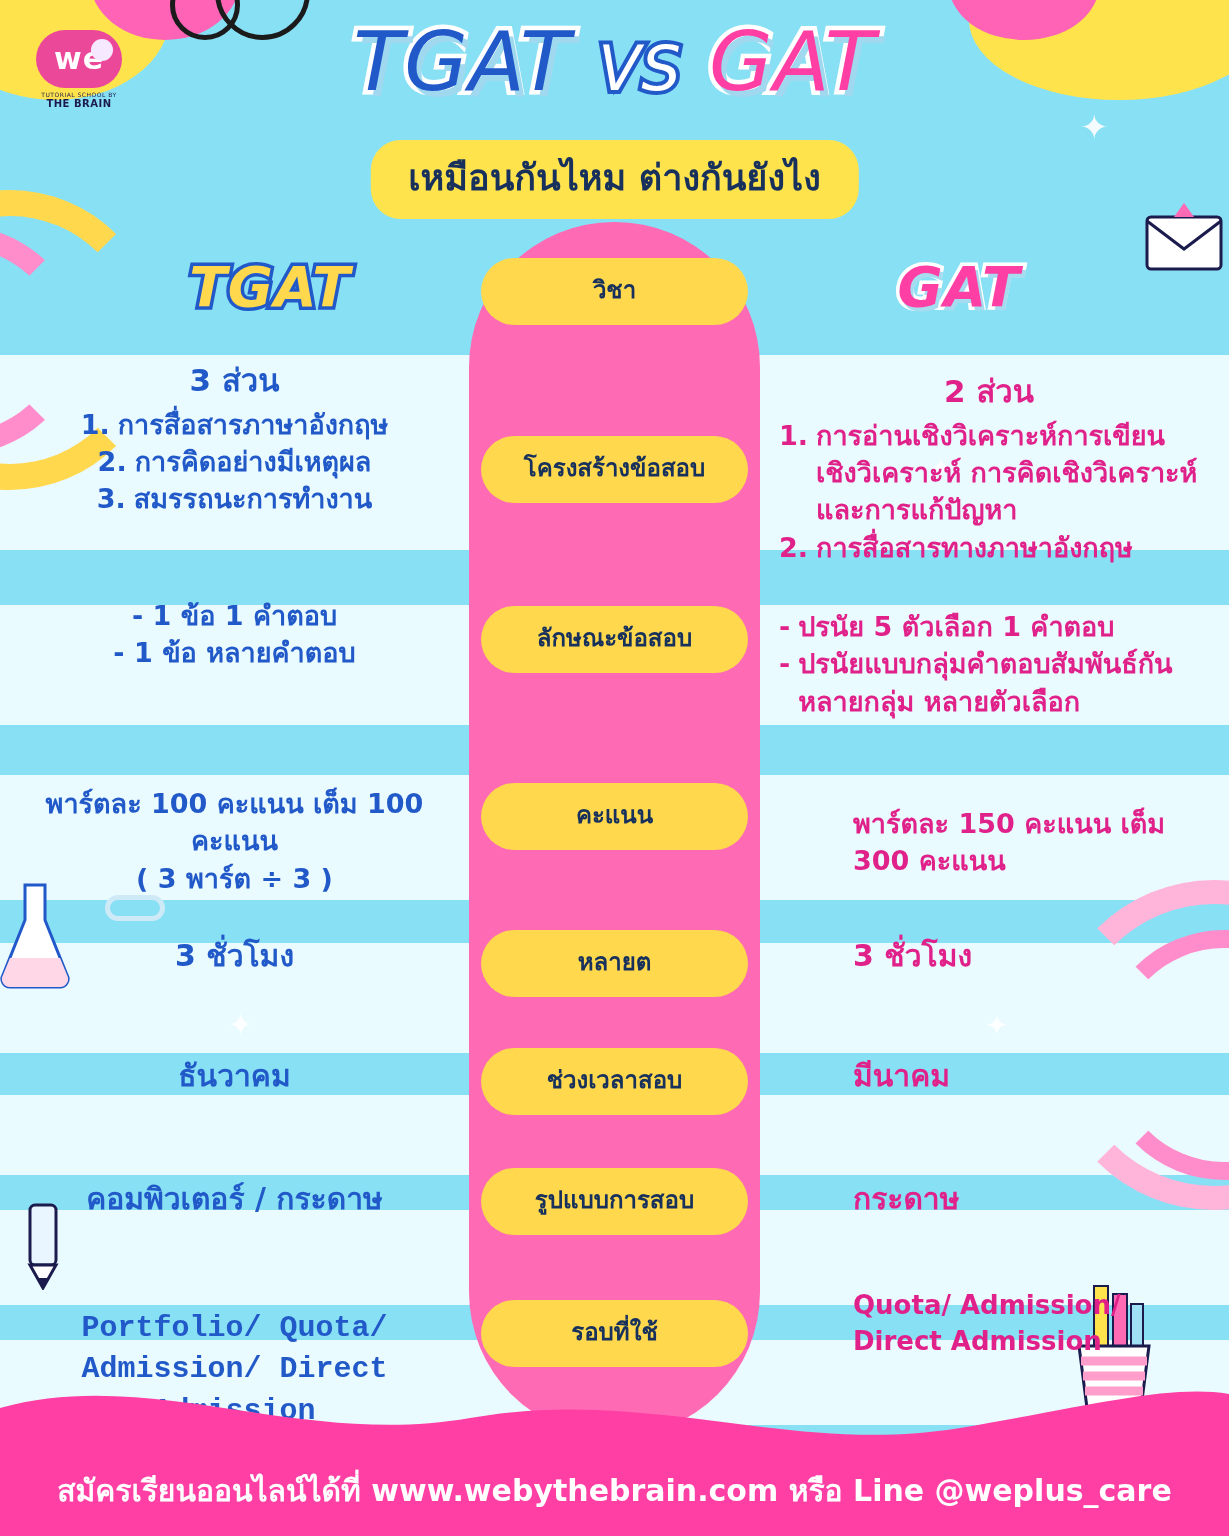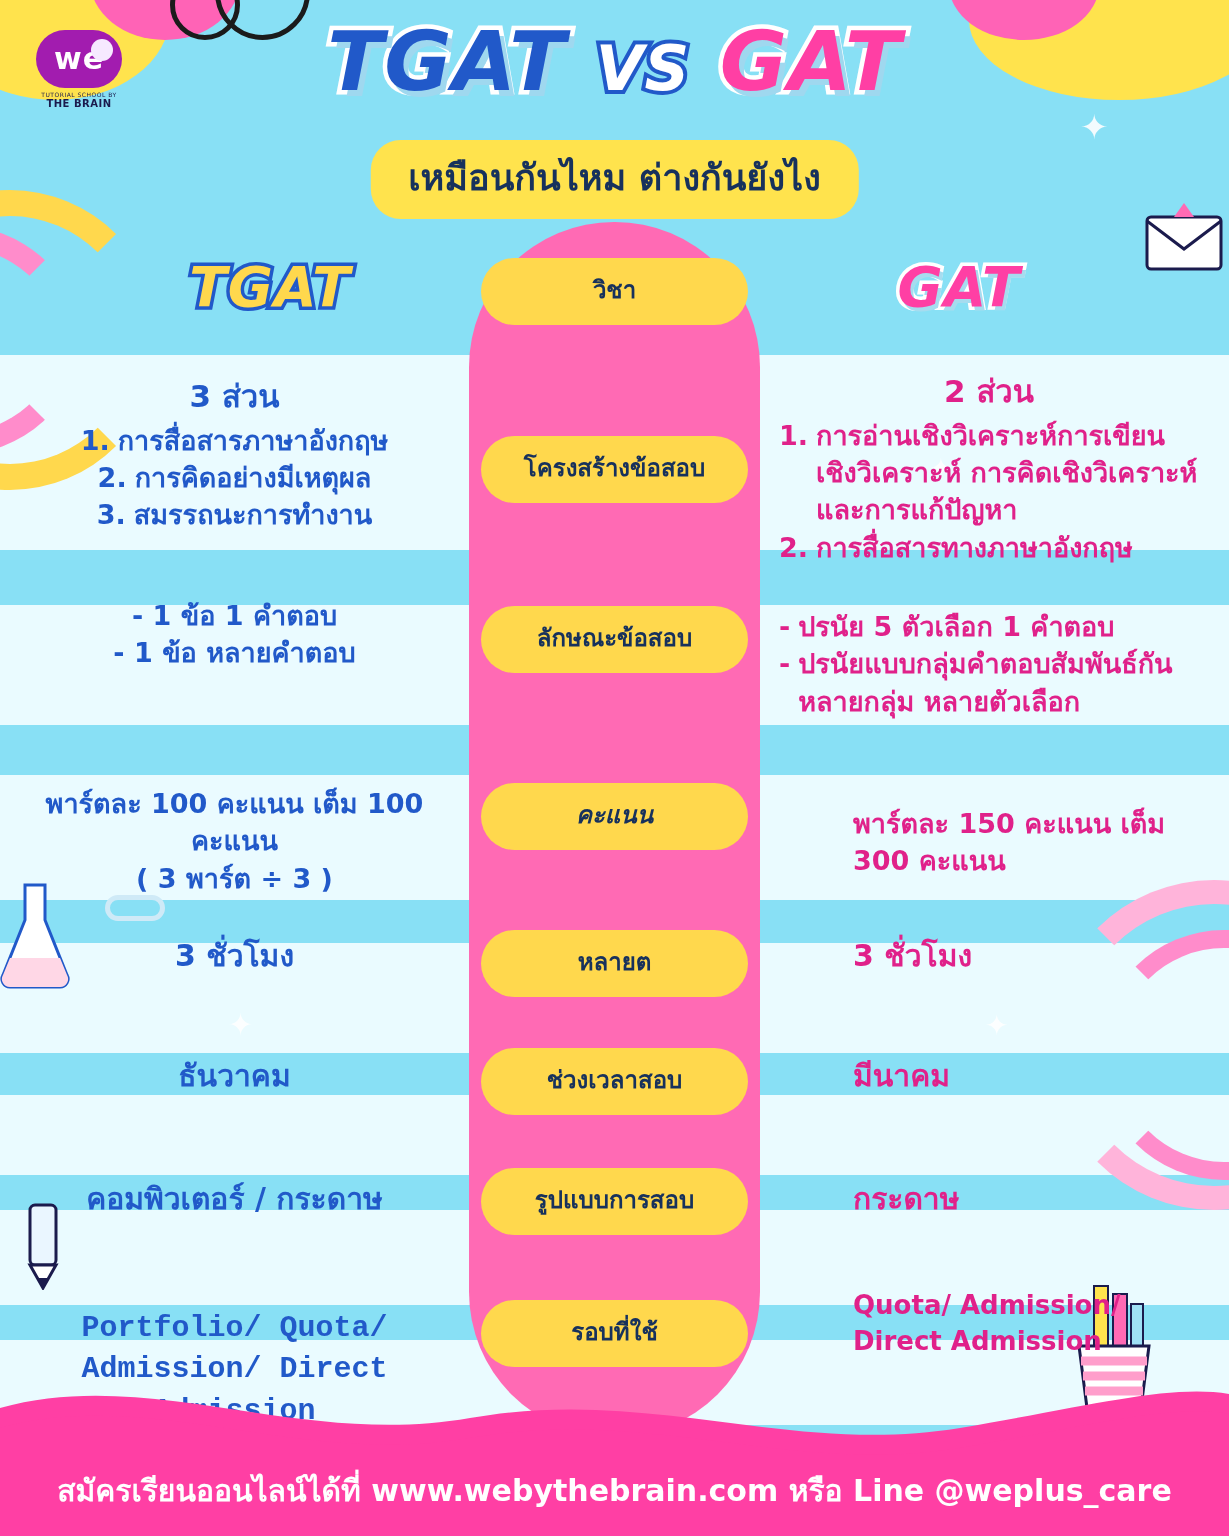--- a/index.html
+++ b/index.html
@@ -87,21 +87,21 @@
 
   
   .logo {
     position: absolute; left: 24px; top: 30px;
     width: 110px; height: 88px;
     text-align: center;
   }
   .logo-circle {
     width: 86px; height: 58px;
     margin: 0 auto;
-    background: #a21caf;
+    background: #ec4899;
     border-radius: 30px;
     color: #fff;
     font-weight: bold;
     font-size: 30px;
     line-height: 58px;
     letter-spacing: 1px;
     position: relative;
   }
   .logo-dot {
     position: absolute; right: 9px; top: 9px;
@@ -109,21 +109,21 @@
     background: #f6e9ff;
   }
   .logo-sub1 { font-size: 6px; color: #1b1b4d; letter-spacing: .5px; margin-top: 3px; }
   .logo-sub2 { font-size: 10px; color: #1b1b4d; font-weight: bold; letter-spacing: .5px; }
 
   
   .title {
     position: absolute; left: 0; top: 14px; width: 1229px;
     text-align: center;
     font-size: 82px;
-    font-weight: bold;
+    font-weight: normal;
     font-style: italic;
     letter-spacing: 1px;
   }
   .t-tgat {
     color: #2159c9;
     -webkit-text-stroke: 9px #ffffff;
     paint-order: stroke fill;
     text-shadow: 5px 6px 0 #9fd8ef;
   }
   .t-vs {
@@ -336,27 +336,27 @@
   <div class="subtitle-pill">เหมือนกันไหม ต่างกันยังไง</div>
 
   <div class="col-head tgat">TGAT</div>
   <div class="col-head gat">GAT</div>
 
   <div class="center-col"></div>
   <div class="pill" style="top:258px;">วิชา</div>
 
   <div class="pill" style="top:436px;">โครงสร้างข้อสอบ</div>
   <div class="pill" style="top:606px;">ลักษณะข้อสอบ</div>
-  <div class="pill" style="top:783px;font-style:italic;">คะแนน</div>
+  <div class="pill" style="top:783px;">คะแนน</div>
   <div class="pill" style="top:930px;">หลายต</div>
   <div class="pill" style="top:1048px;">ช่วงเวลาสอบ</div>
   <div class="pill" style="top:1168px;">รูปแบบการสอบ</div>
   <div class="pill" style="top:1300px;">รอบที่ใช้</div>
 
-  <div class="cell left" style="top:375px;">
+  <div class="cell left" style="top:359px;">
     <span class="head">3 ส่วน</span>
     <div class="li-row" style="justify-content:center;">
       <span class="li-num">1.</span>
       <span>การสื่อสารภาษาอังกฤษ</span>
     </div>
     <div class="li-row" style="justify-content:center;">
       <span class="li-num">2.</span>
       <span>การคิดอย่างมีเหตุผล</span>
     </div>
     <div class="li-row" style="justify-content:center;">

